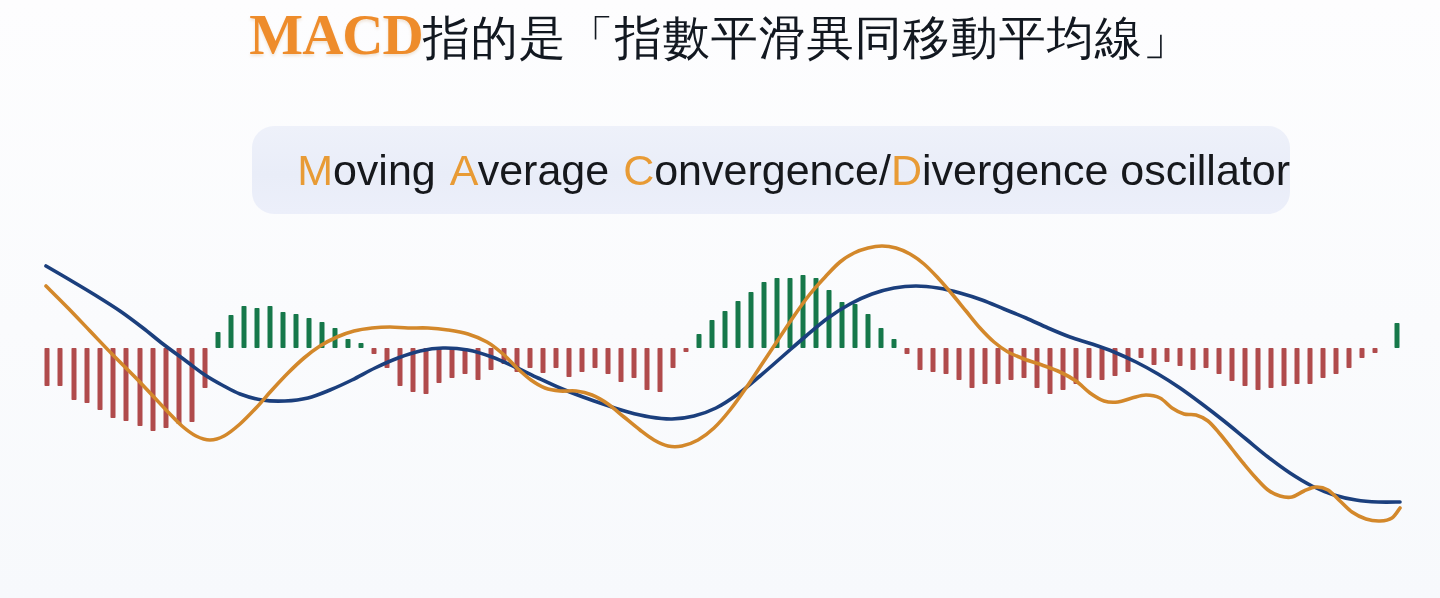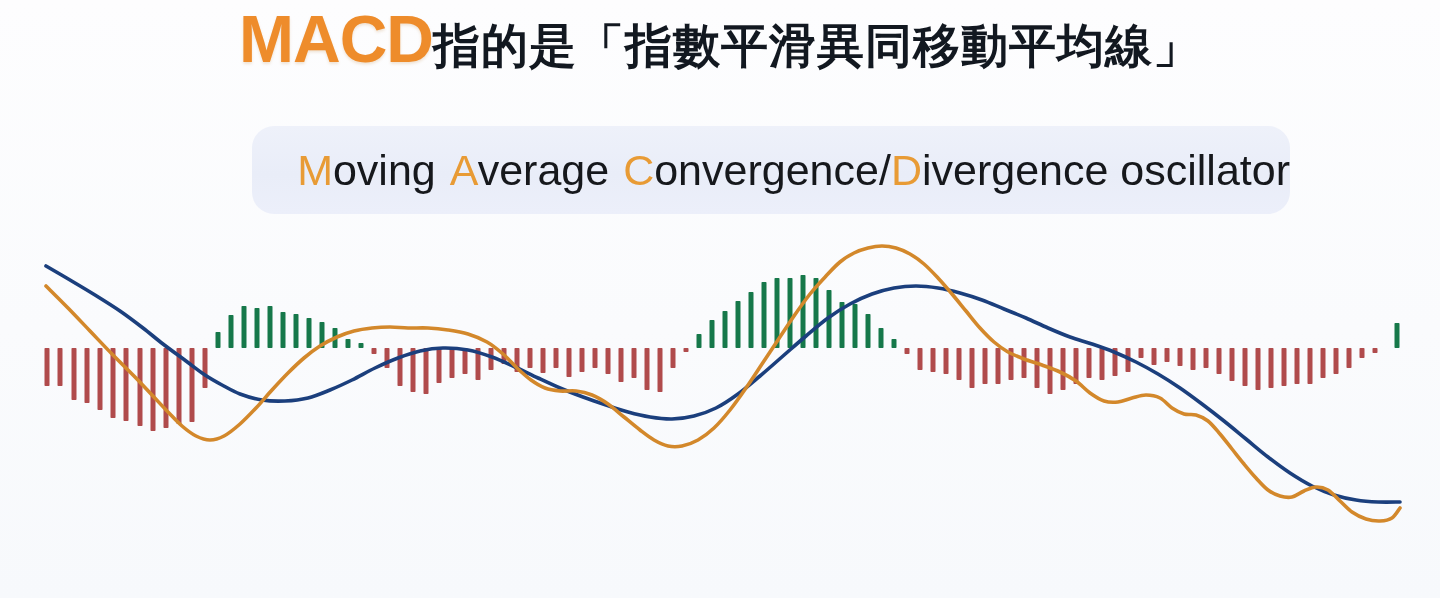--- a/index.html
+++ b/index.html
@@ -29,32 +29,32 @@
     left: 0;
     top: 6px;
     width: 1440px;
     height: 110px;
     display: flex;
     align-items: baseline;
     justify-content: center;
     white-space: nowrap;
   }
   .title-macd {
-    font-family: Liberation Sans, sans-serif;
+    font-family: Liberation Serif, serif;
     font-weight: bold;
-    font-size: 66px;
+    font-size: 57px;
     letter-spacing: -1px;
     line-height: 1;
     color: #ee8c2b;
     text-shadow: 0 2px 3px rgba(180,110,30,0.18);
   }
   .title-zh {
     font-family: "DejaVu Sans", "Liberation Sans", sans-serif;
     font-size: 47px;
-    font-weight: 700;
+    font-weight: 400;
     color: #121820;
     line-height: 1;
     margin-left: 0;
     letter-spacing: 1px;
   }
 
   
   .subtitle-pill {
     position: absolute;
     left: 252px;

